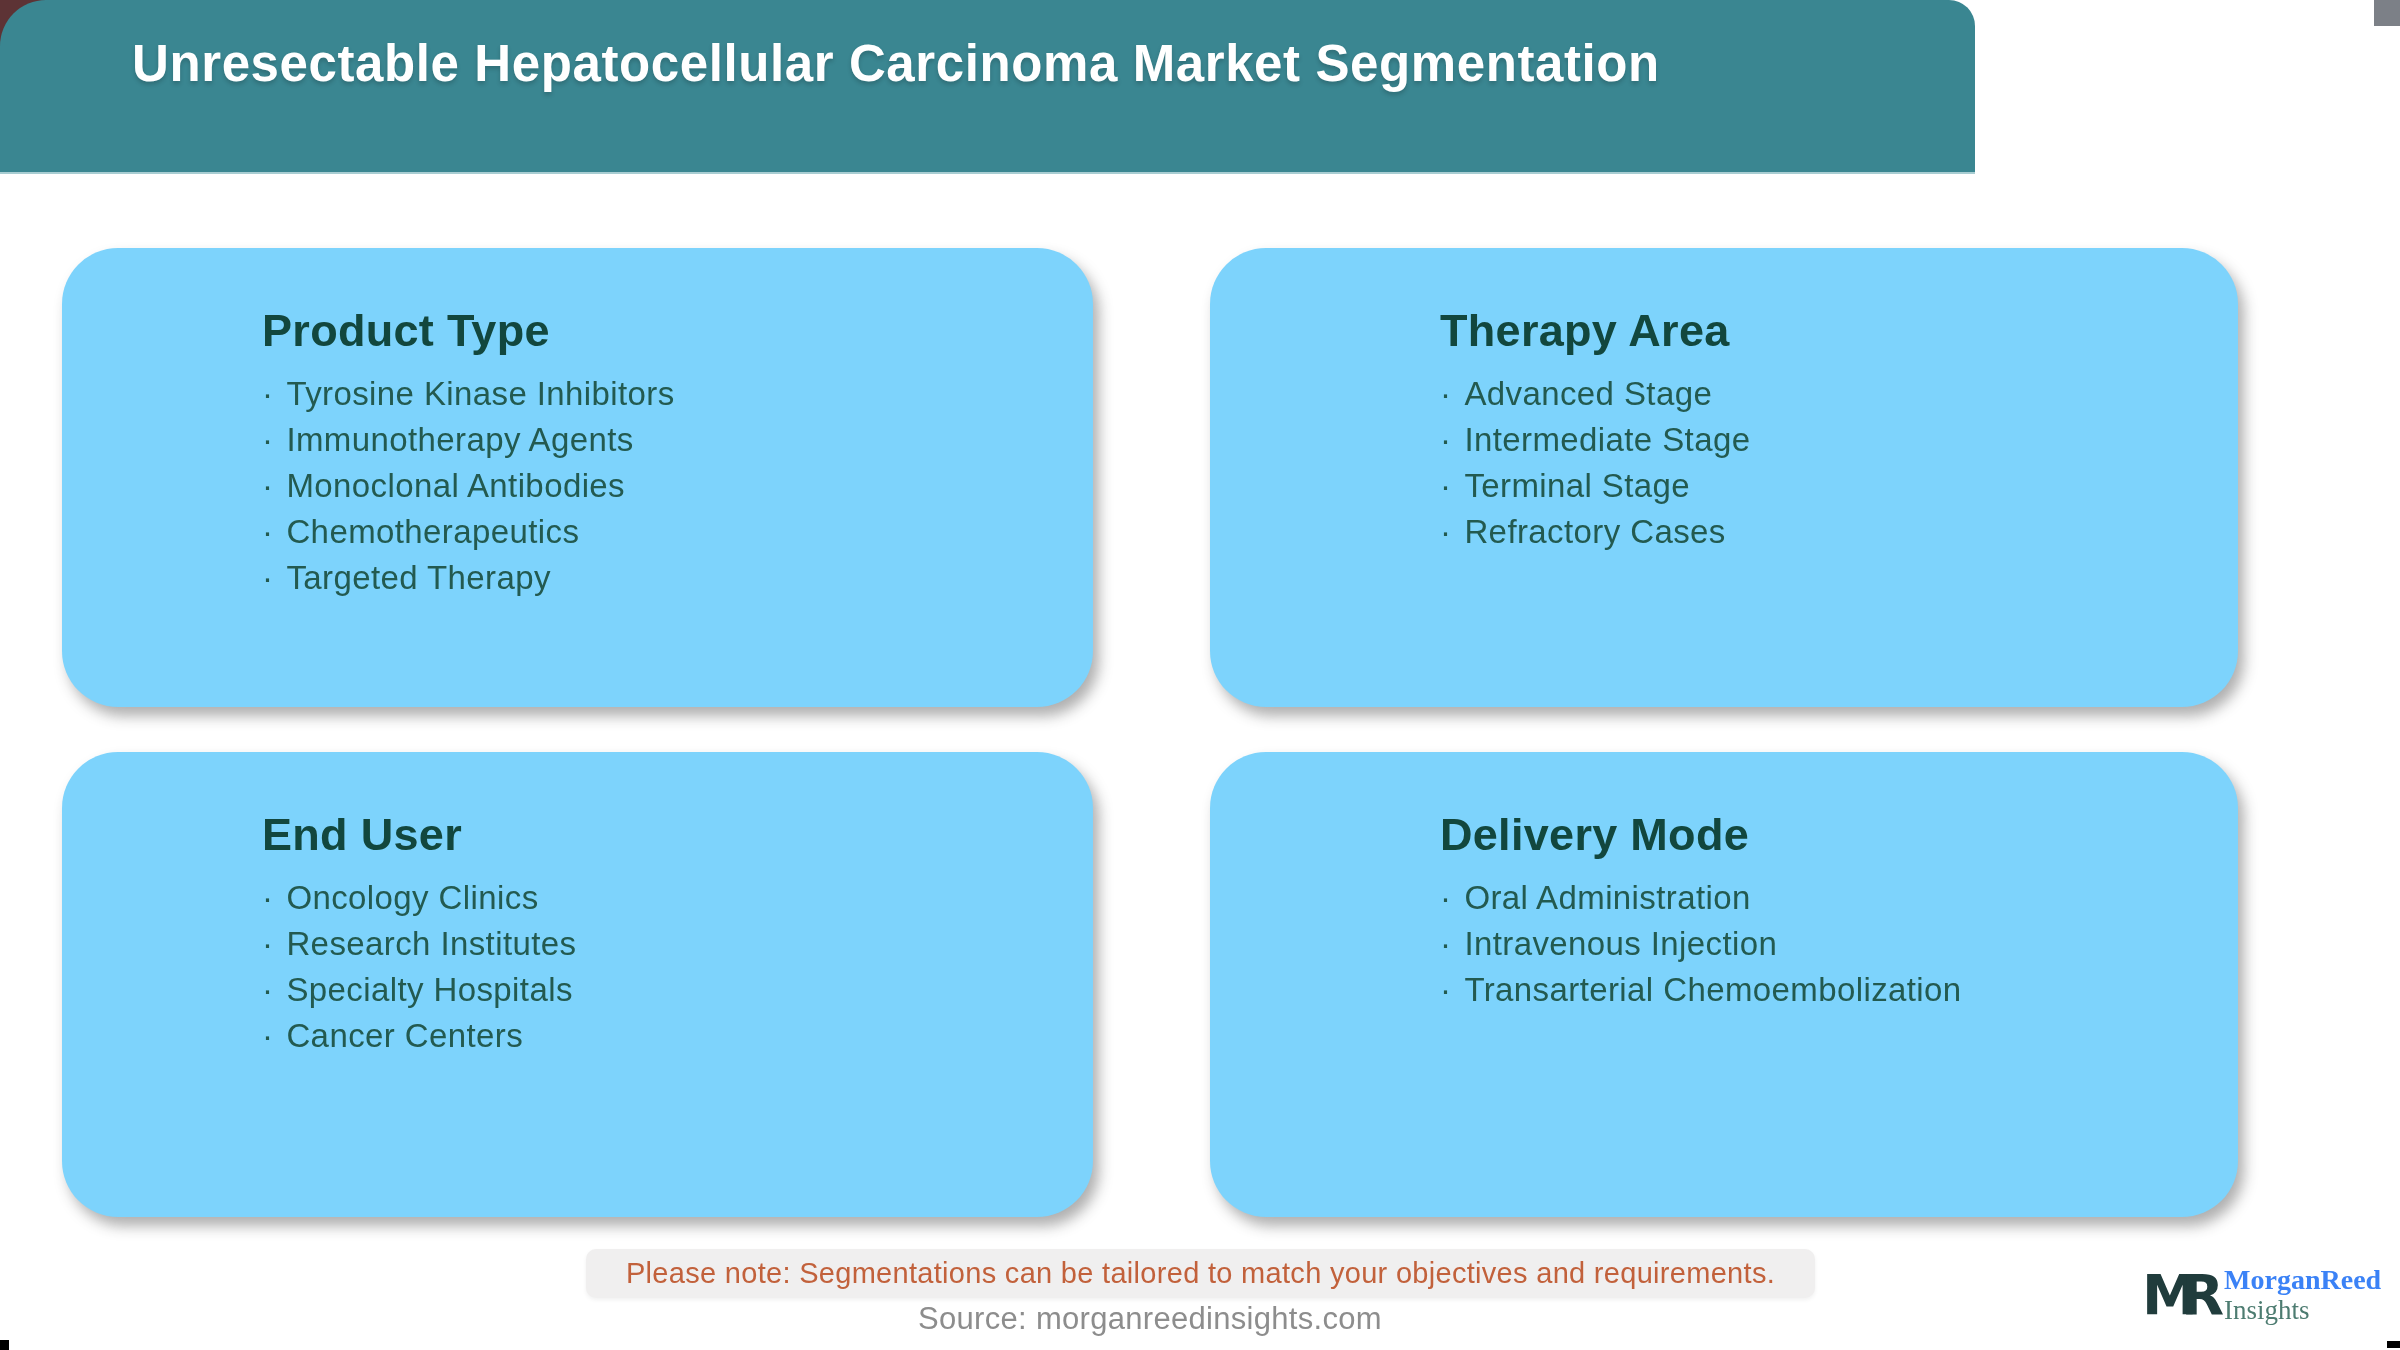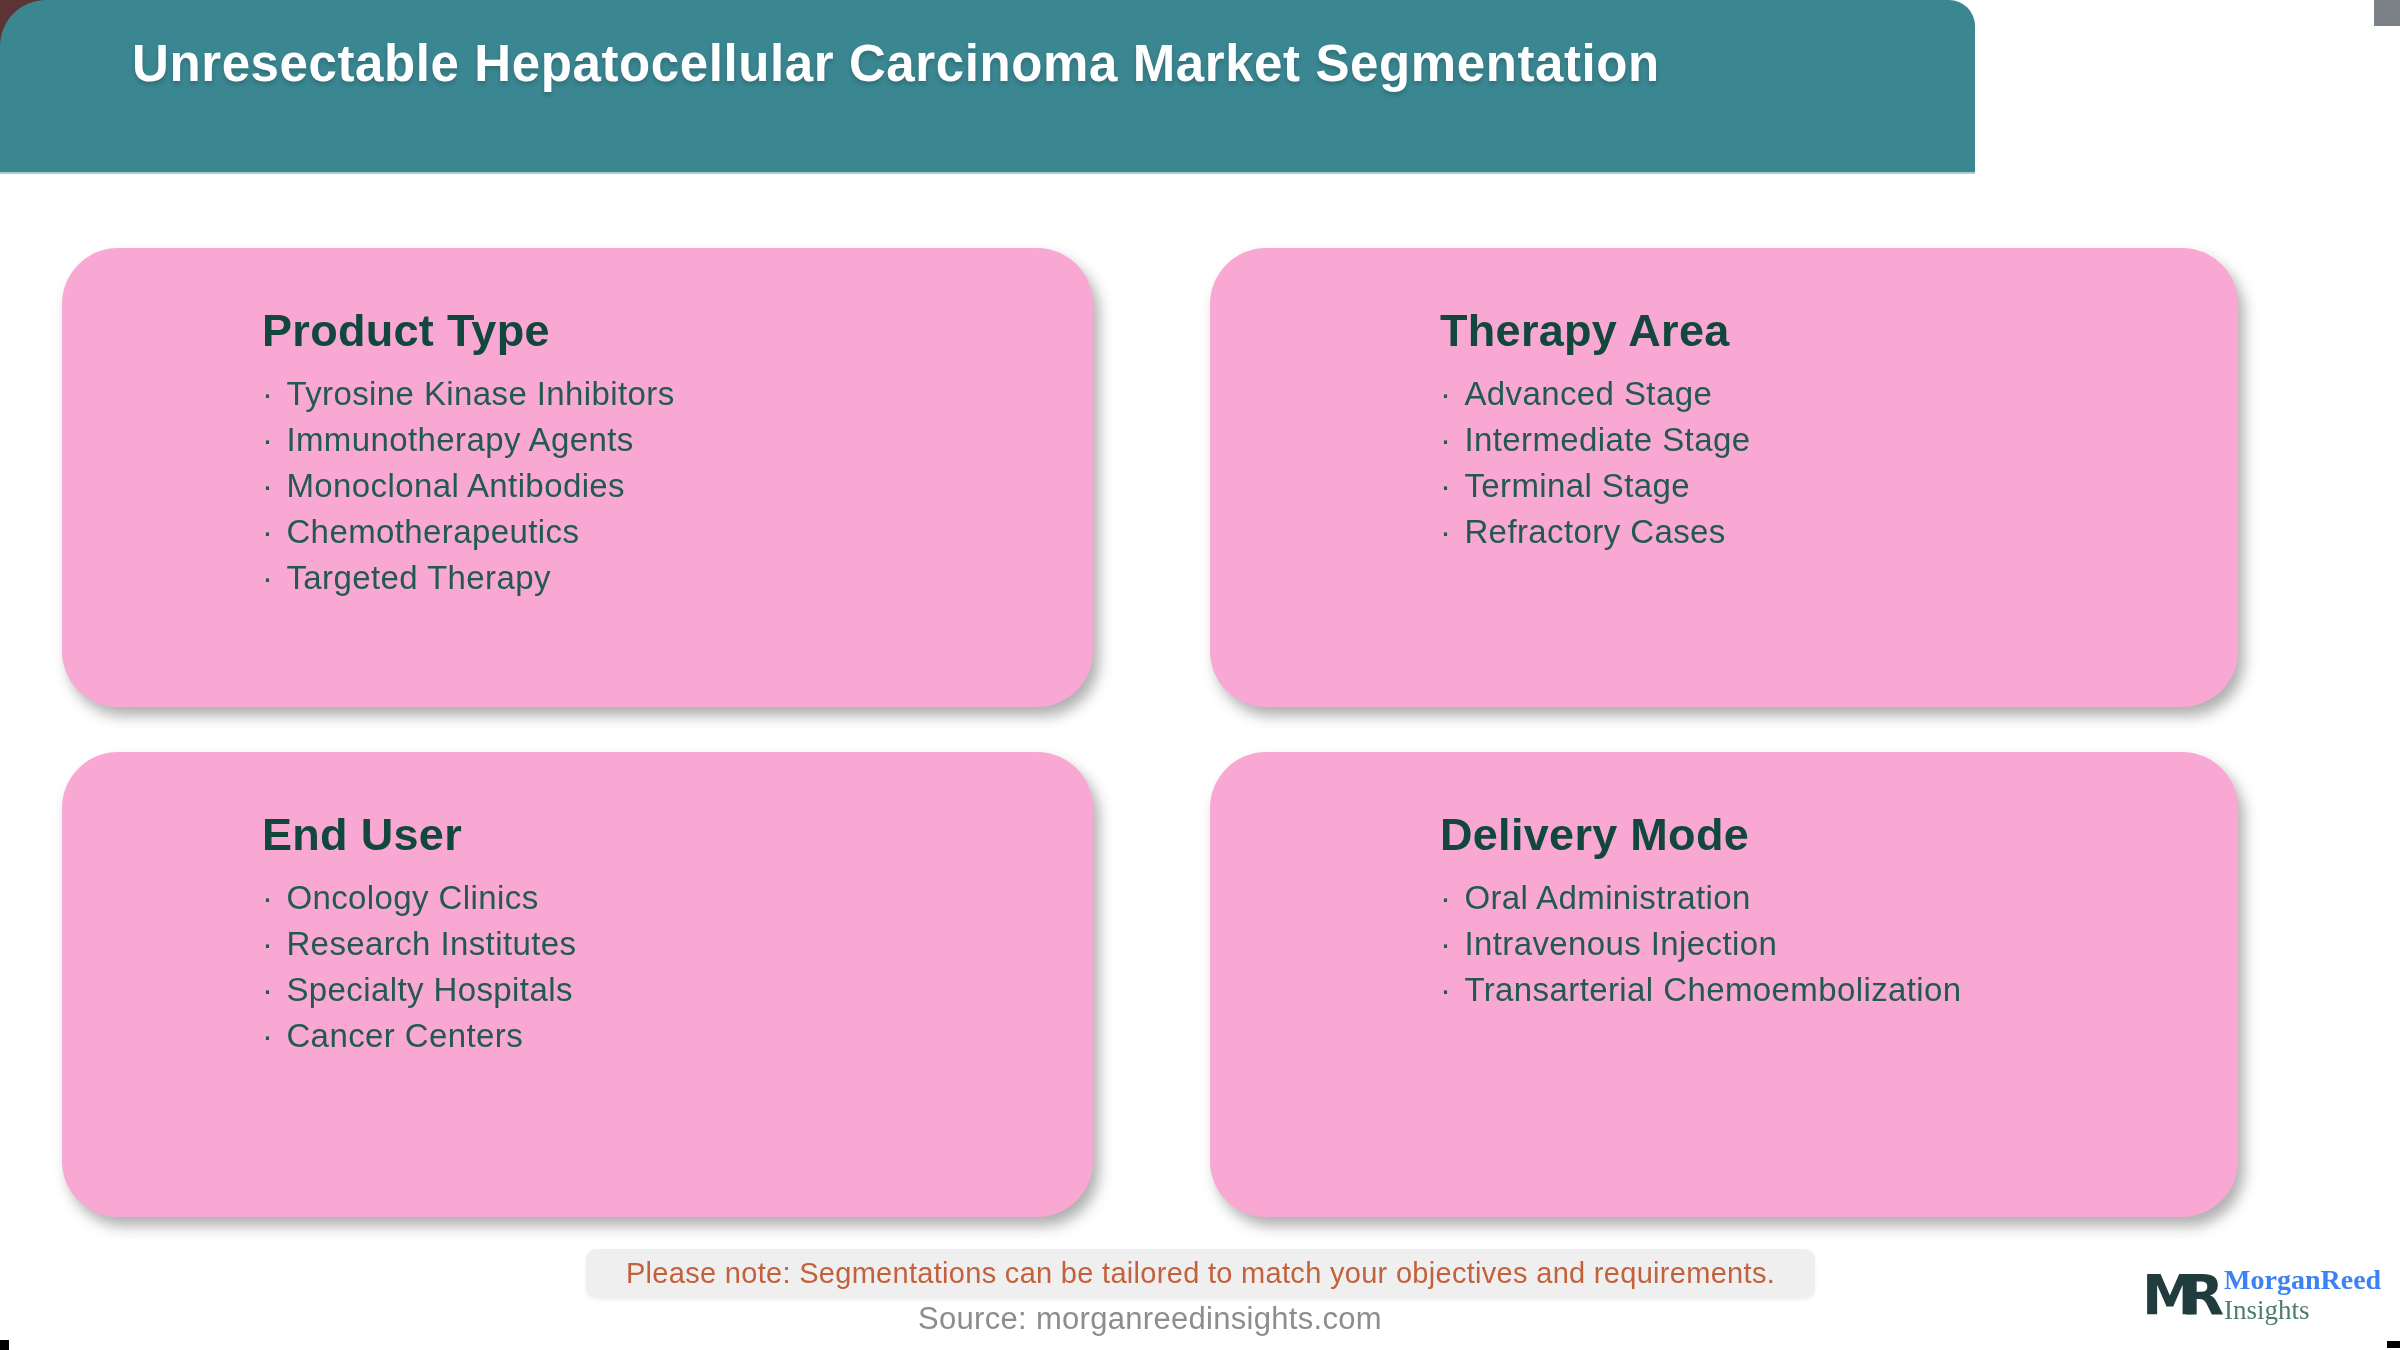--- a/index.html
+++ b/index.html
@@ -22,21 +22,21 @@
     border-bottom: 2px solid rgba(205, 228, 232, 0.75);
   }
   .header h1 {
     position: absolute; left: 132px; top: 34px; margin: 0;
     font-size: 51px; font-weight: bold; color: #ffffff;
     letter-spacing: 0.6px; white-space: nowrap;
     text-shadow: 0 3px 4px rgba(0,0,0,0.18);
   }
 
   .card {
-    position: absolute; background: #f9a8d4;
+    position: absolute; background: #7dd3fc;
     border-radius: 56px;
     box-shadow: 6px 9px 14px rgba(45,45,45,0.38);
   }
   .card-1 { left: 62px;   top: 248px; width: 1031px; height: 459px; }
   .card-2 { left: 1210px; top: 248px; width: 1028px; height: 459px; }
   .card-3 { left: 62px;   top: 752px; width: 1031px; height: 465px; }
   .card-4 { left: 1210px; top: 752px; width: 1028px; height: 465px; }
 
   .card-inner { padding: 57px 40px 0 200px; }
   .card-2 .card-inner, .card-4 .card-inner { padding-left: 230px; }

